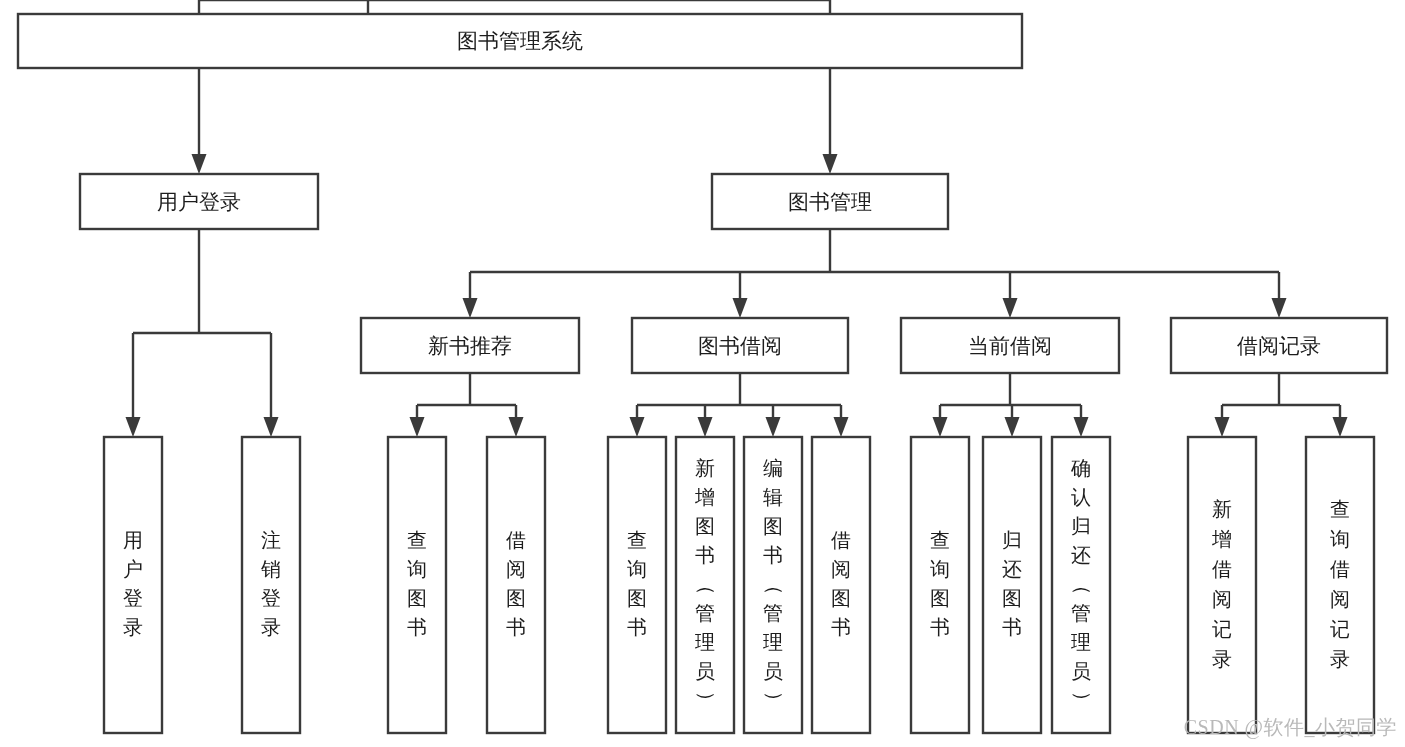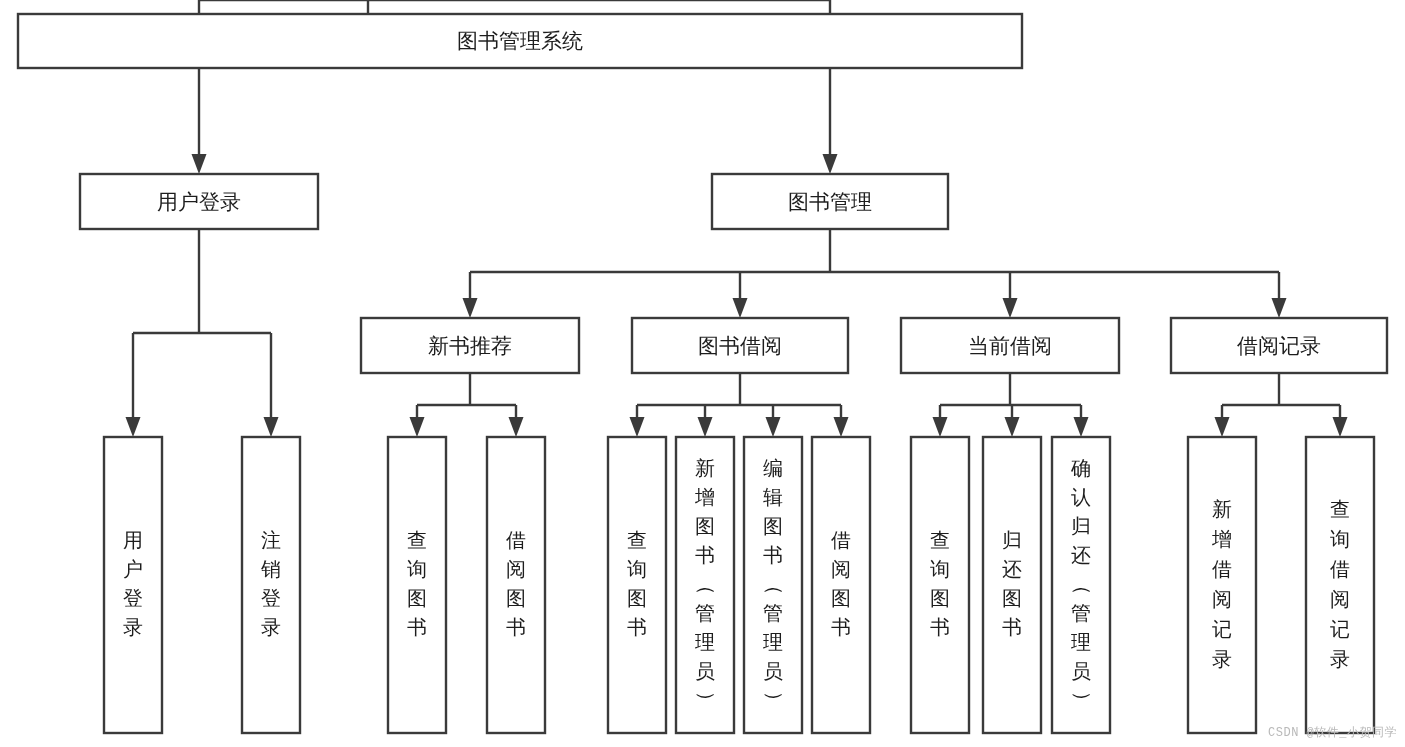--- a/index.html
+++ b/index.html
@@ -56,22 +56,22 @@
     fill: #1d1d1d;
     font-family: "DejaVu Sans", "Liberation Sans", sans-serif;
     font-size: 20px;
     text-anchor: middle;
     dominant-baseline: middle;
   }
   .watermark {
     position: absolute;
     right: 8px;
     bottom: 6px;
-    font-family: Liberation Mono, monospace;
-    font-size: 12px;
+    font-family: Liberation Serif, serif;
+    font-size: 20px;
     color: #b9b9b9;
     white-space: nowrap;
     letter-spacing: 0.5px;
     user-select: none;
   }
 </style>
 </head>
 <body>
 
 <div id="diagram-root">

